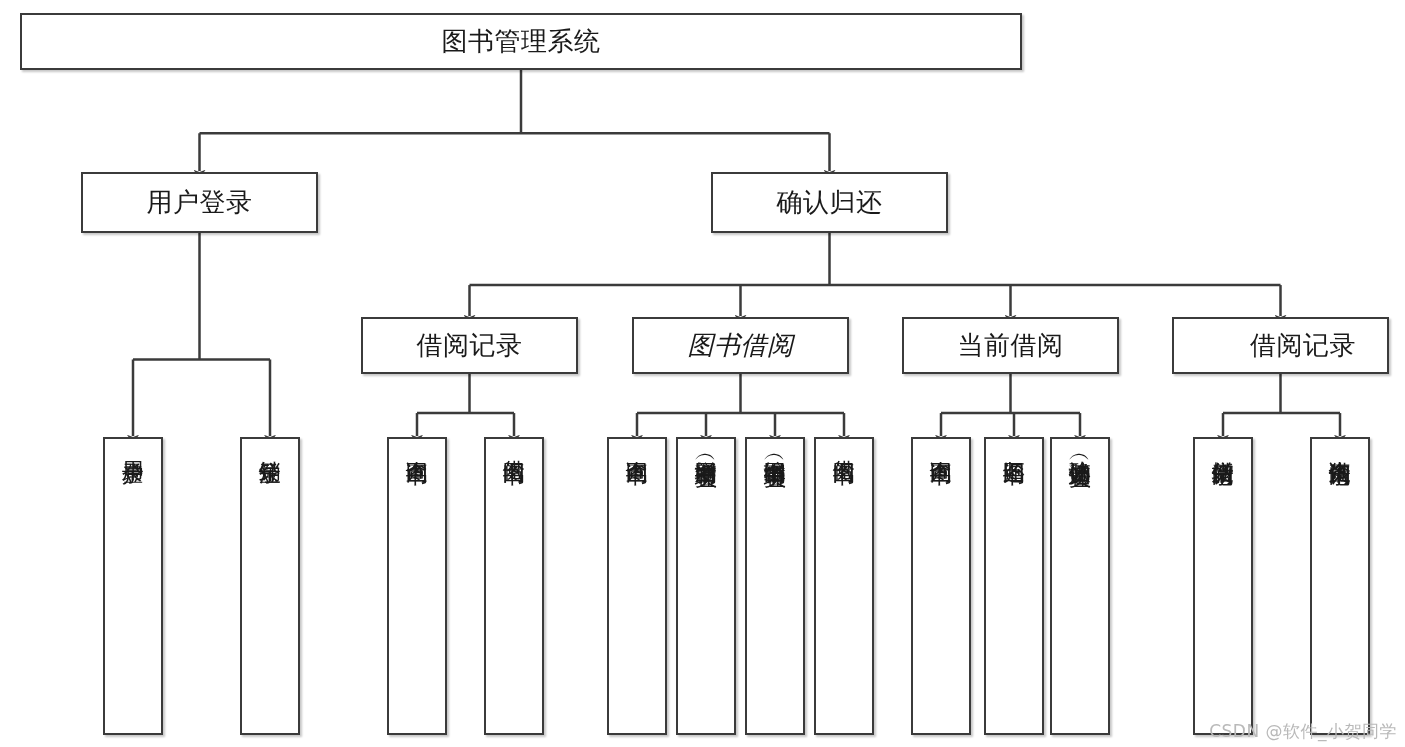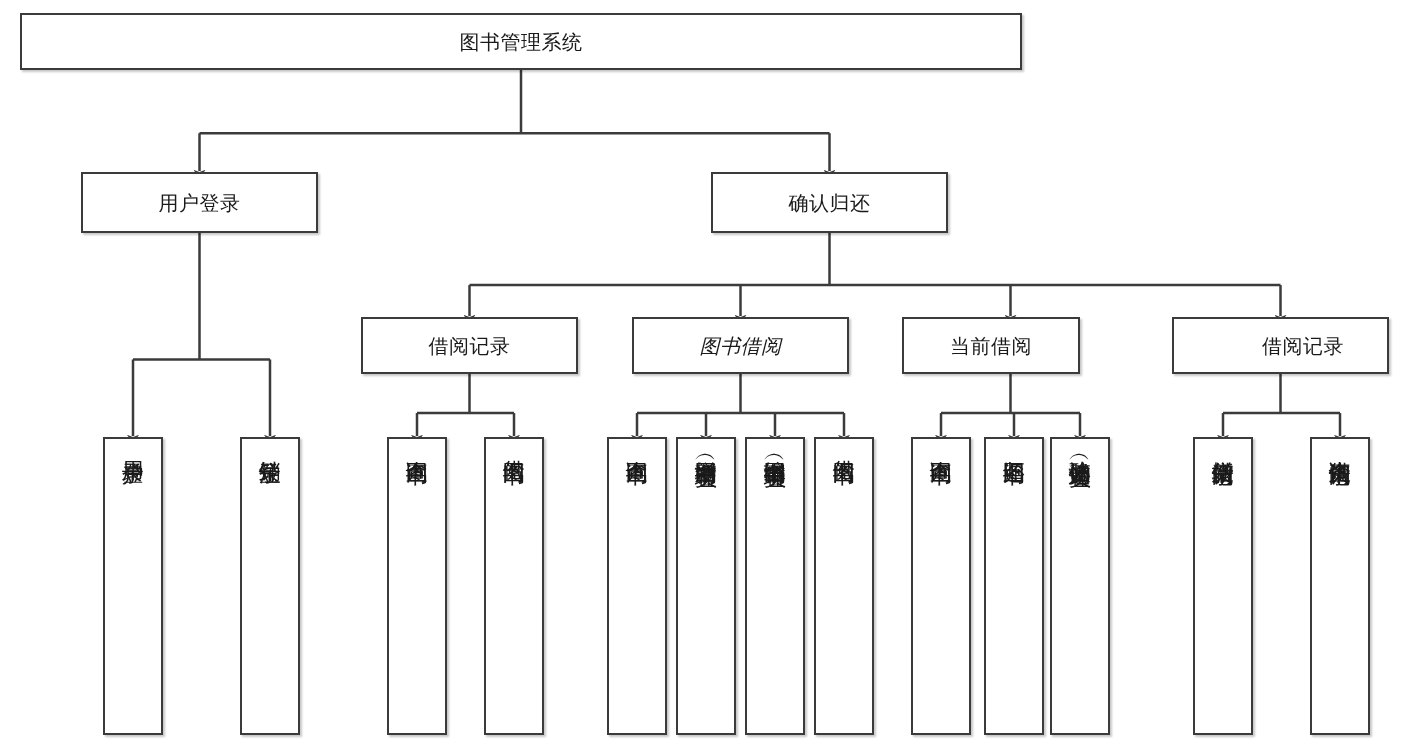--- a/index.html
+++ b/index.html
@@ -30,21 +30,21 @@
     box-sizing: border-box;
     border: 2px solid #3b3b3b;
     background: #ffffff;
     box-shadow: 2px 2px 2px rgba(0,0,0,0.22);
     display: flex;
     align-items: center;
     justify-content: center;
     color: #1a1a1a;
   }
   .node .label {
-    font-size: 20px;
+    font-size: 26px;
     line-height: 1.1;
     letter-spacing: 0.5px;
     white-space: nowrap;
   }
   .node.leaf {
     border-width: 2px;
     align-items: flex-start;
     justify-content: center;
     padding-top: 4px;
   }
@@ -125,21 +125,21 @@
       </div>
       <div class="node level2" style="left: 711px; top: 172px; width: 237px; height: 61px;">
         <span class="label">确认归还</span>
       </div>
       <div class="node level3" style="left: 361px; top: 317px; width: 217px; height: 57px;">
         <span class="label">借阅记录</span>
       </div>
       <div class="node level3" style="left: 632px; top: 317px; width: 217px; height: 57px; font-style: italic;">
         <span class="label">图书借阅</span>
       </div>
-      <div class="node level3" style="left: 902px; top: 317px; width: 178px; height: 57px;">
+      <div class="node level3" style="left: 902px; top: 317px; width: 217px; height: 57px;">
         <span class="label">当前借阅</span>
       </div>
       <div class="node level3" style="left: 1172px; top: 317px; width: 217px; height: 57px; padding-left: 45px;">
         <span class="label">借阅记录</span>
       </div>
       <div class="node leaf" style="left: 103px; top: 437px; width: 60px; height: 298px;">
         <span class="label">用户登录</span>
       </div>
       <div class="node leaf" style="left: 240px; top: 437px; width: 60px; height: 298px;">
         <span class="label">注销登录</span>
@@ -172,13 +172,14 @@
         <span class="label">确认归还（管理员）</span>
       </div>
       <div class="node leaf" style="left: 1193px; top: 437px; width: 60px; height: 298px;">
         <span class="label">新增借阅记录</span>
       </div>
       <div class="node leaf" style="left: 1310px; top: 437px; width: 60px; height: 298px;">
         <span class="label">查询借阅记录</span>
       </div>
     </div>
 
+  <div class="watermark">CSDN @软件_小贺同学</div>
 </div>
 
 </body></html>

